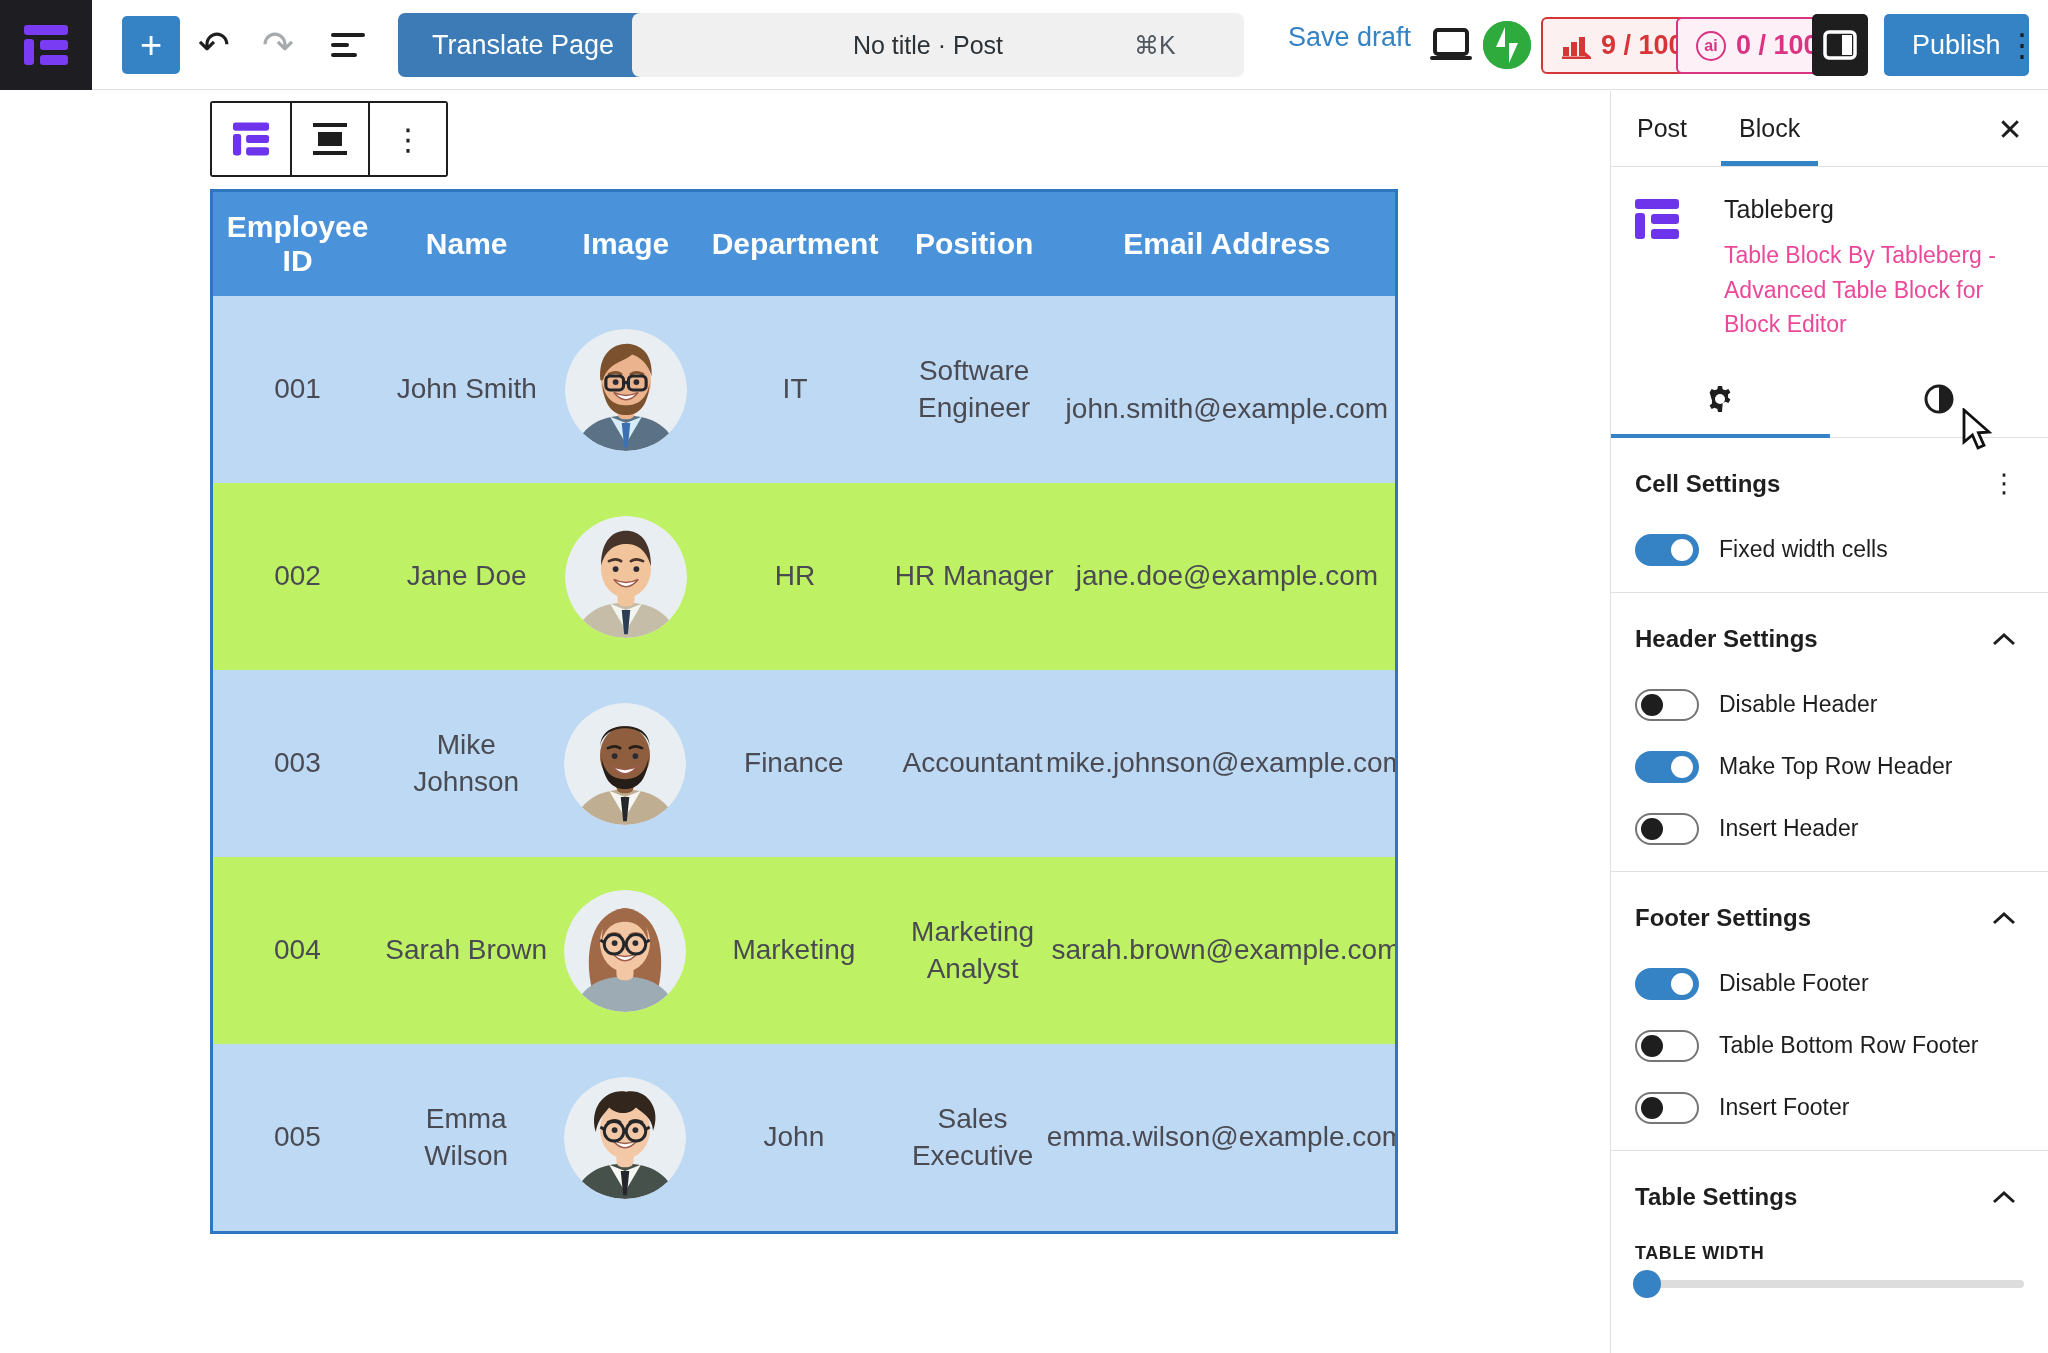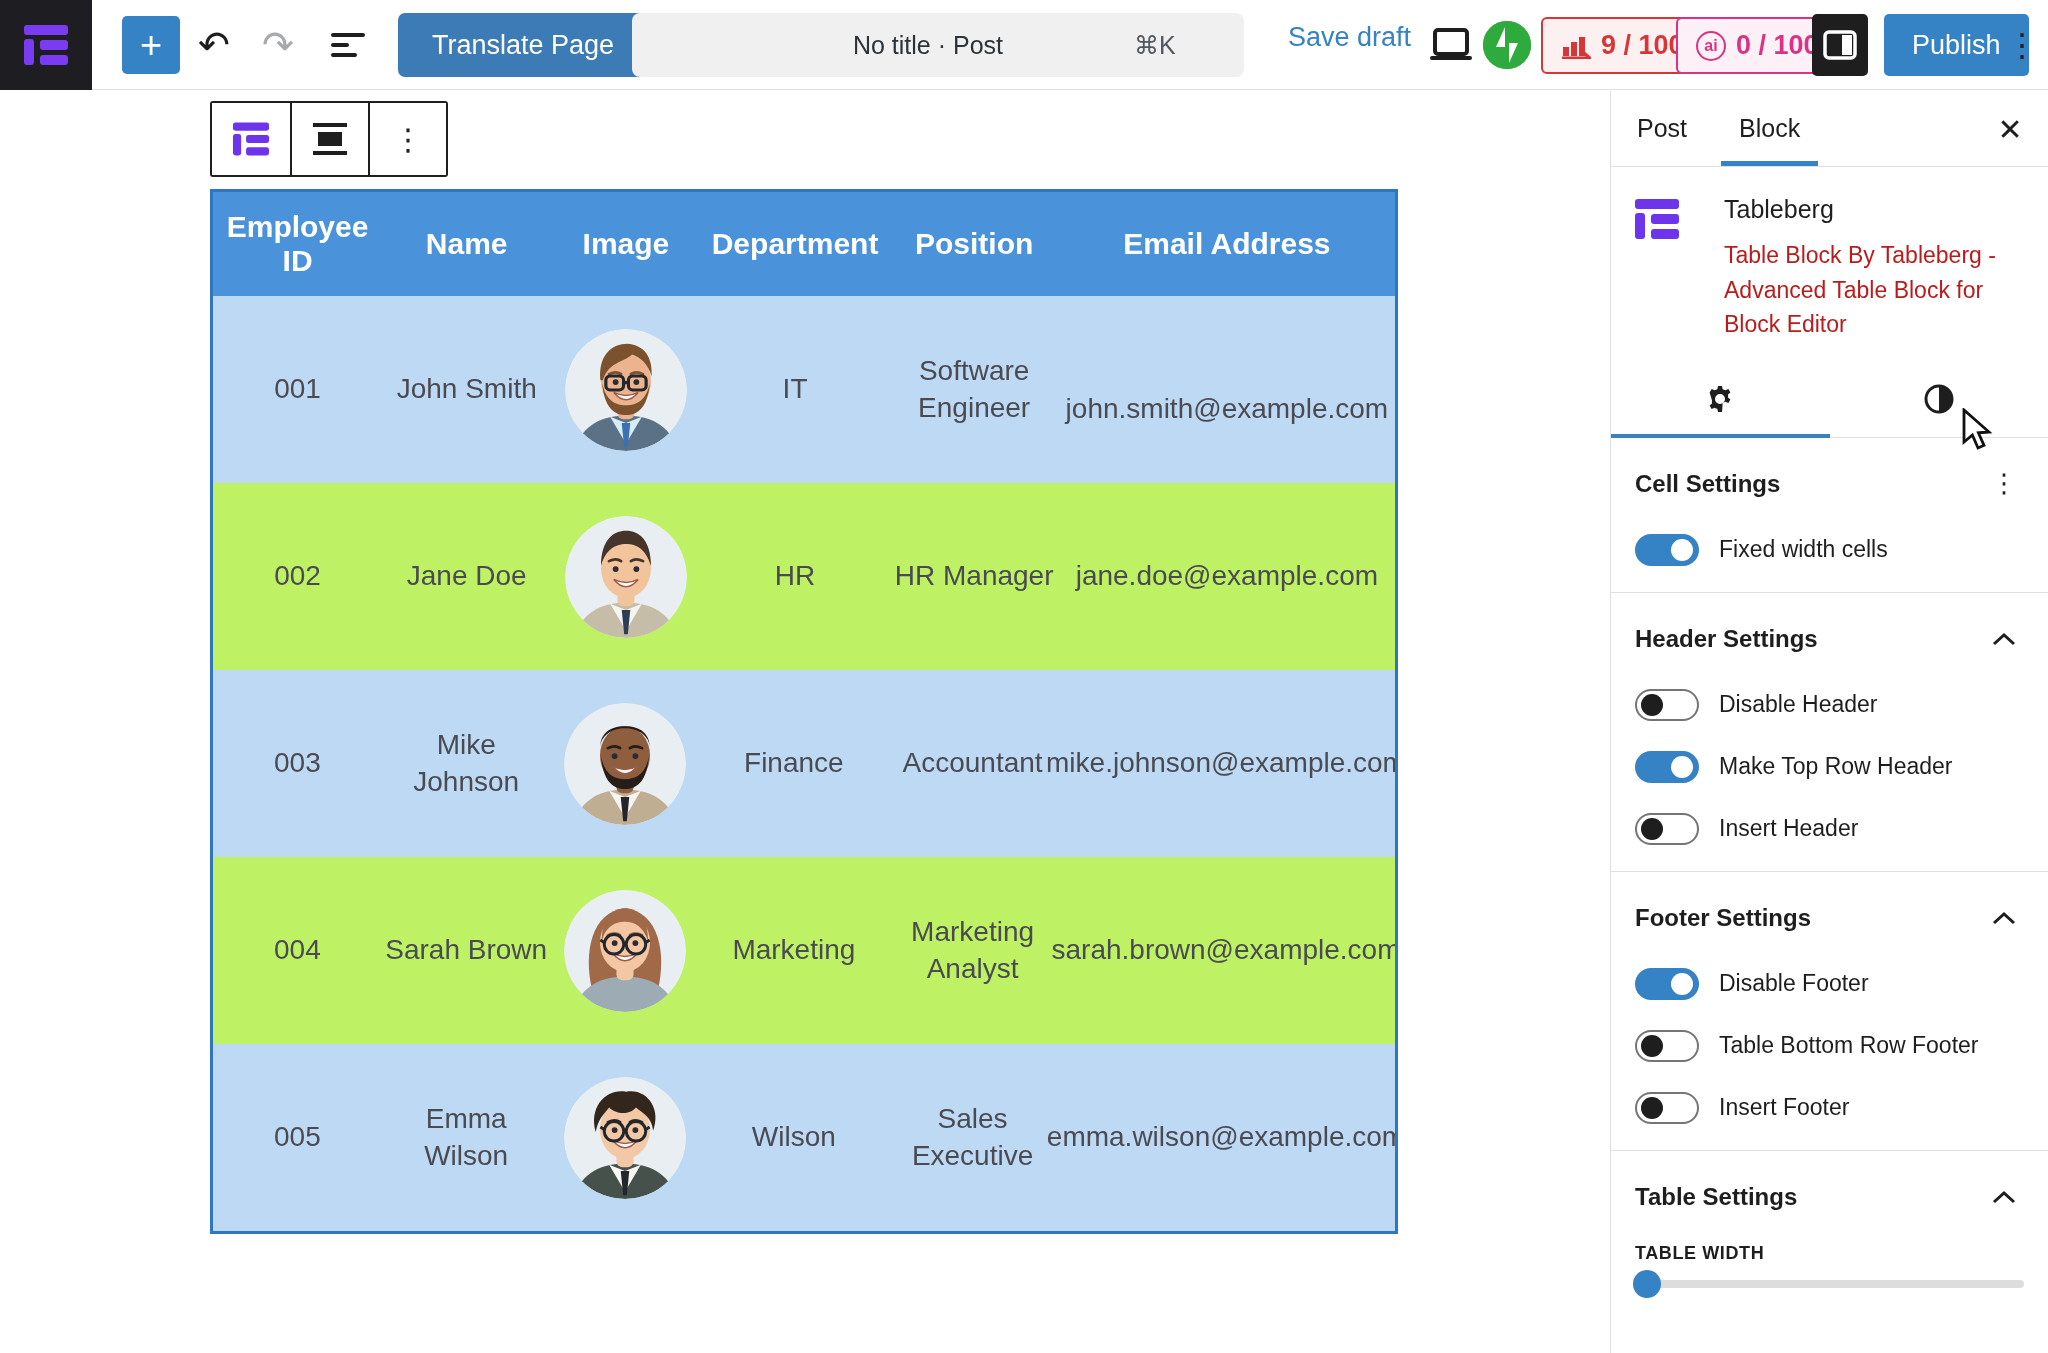--- a/index.html
+++ b/index.html
@@ -94,21 +94,21 @@
   .sb-tab { background:none; border:none; font-size:25px; color:#1e1e1e; padding:0 26px;
             font-family:"Liberation Sans",sans-serif; position:relative; cursor:pointer; }
   .sb-tab.active { font-weight:500; }
   .sb-tab.active::after { content:""; position:absolute; left:8px; right:8px; bottom:0;
                           height:5px; background:#3582c4; }
   .sb-close { position:absolute; right:14px; top:14px; width:48px; height:48px; background:none;
               border:none; font-size:30px; color:#1e1e1e; }
   .block-card { padding:28px 24px 20px 24px; display:flex; gap:33px; }
   .bc-icon { width:56px; height:52px; flex:none; margin-top:4px; }
   .bc-title { font-size:25px; font-weight:500; color:#1e1e1e; margin-bottom:14px; }
-  .bc-desc { font-size:23px; color:#b91c1c; line-height:1.5; max-width:290px; }
+  .bc-desc { font-size:23px; color:#ec4899; line-height:1.5; max-width:290px; }
   .settings-tabs { height:76px; border-bottom:1px solid #e0e0e0; display:flex; position:relative; }
   .st-tab { flex:1; background:none; border:none; display:flex; align-items:center; justify-content:center; }
   .st-tab.active::after { content:""; position:absolute; left:0; bottom:-1px; width:50%;
                           height:4px; background:#3582c4; }
   .section { padding:26px 24px; border-bottom:1px solid #e0e0e0; position:relative; }
   .sec-head { display:flex; align-items:center; justify-content:space-between; }
   .sec-title { font-size:24px; font-weight:600; color:#1e1e1e; }
   .sec-kebab { background:none; border:none; color:#1e1e1e; font-size:26px; width:40px; height:40px; }
   .chev { background:none; border:none; width:40px; height:40px; display:flex;
           align-items:center; justify-content:center; }
@@ -450,21 +450,21 @@
                     <circle cx="59" cy="44.5" r="8"></circle>
                     <path d="M49,44.5 L51,44.5"></path>
                     <path d="M33,43 L29.8,41"></path>
                     <path d="M67,43 L70.2,41"></path>
                   </g>
                 </g>
               </svg>
             </div>
     </div>
     <div class="cell c-dept" style="width: 190px;">
-            <span style="max-width: 182px;">Wilson</span>
+            <span style="max-width: 182px;">John</span>
           </div>
     <div class="cell c-pos" style="width: 170px;">
             <span style="max-width: 162px;">Sales Executive</span>
           </div>
     <div class="cell c-email email" style="width: 338px;">
             <span style="max-width: 400px;">emma.wilson@example.com</span>
           </div>
   </div>
       </div>
   </div>

